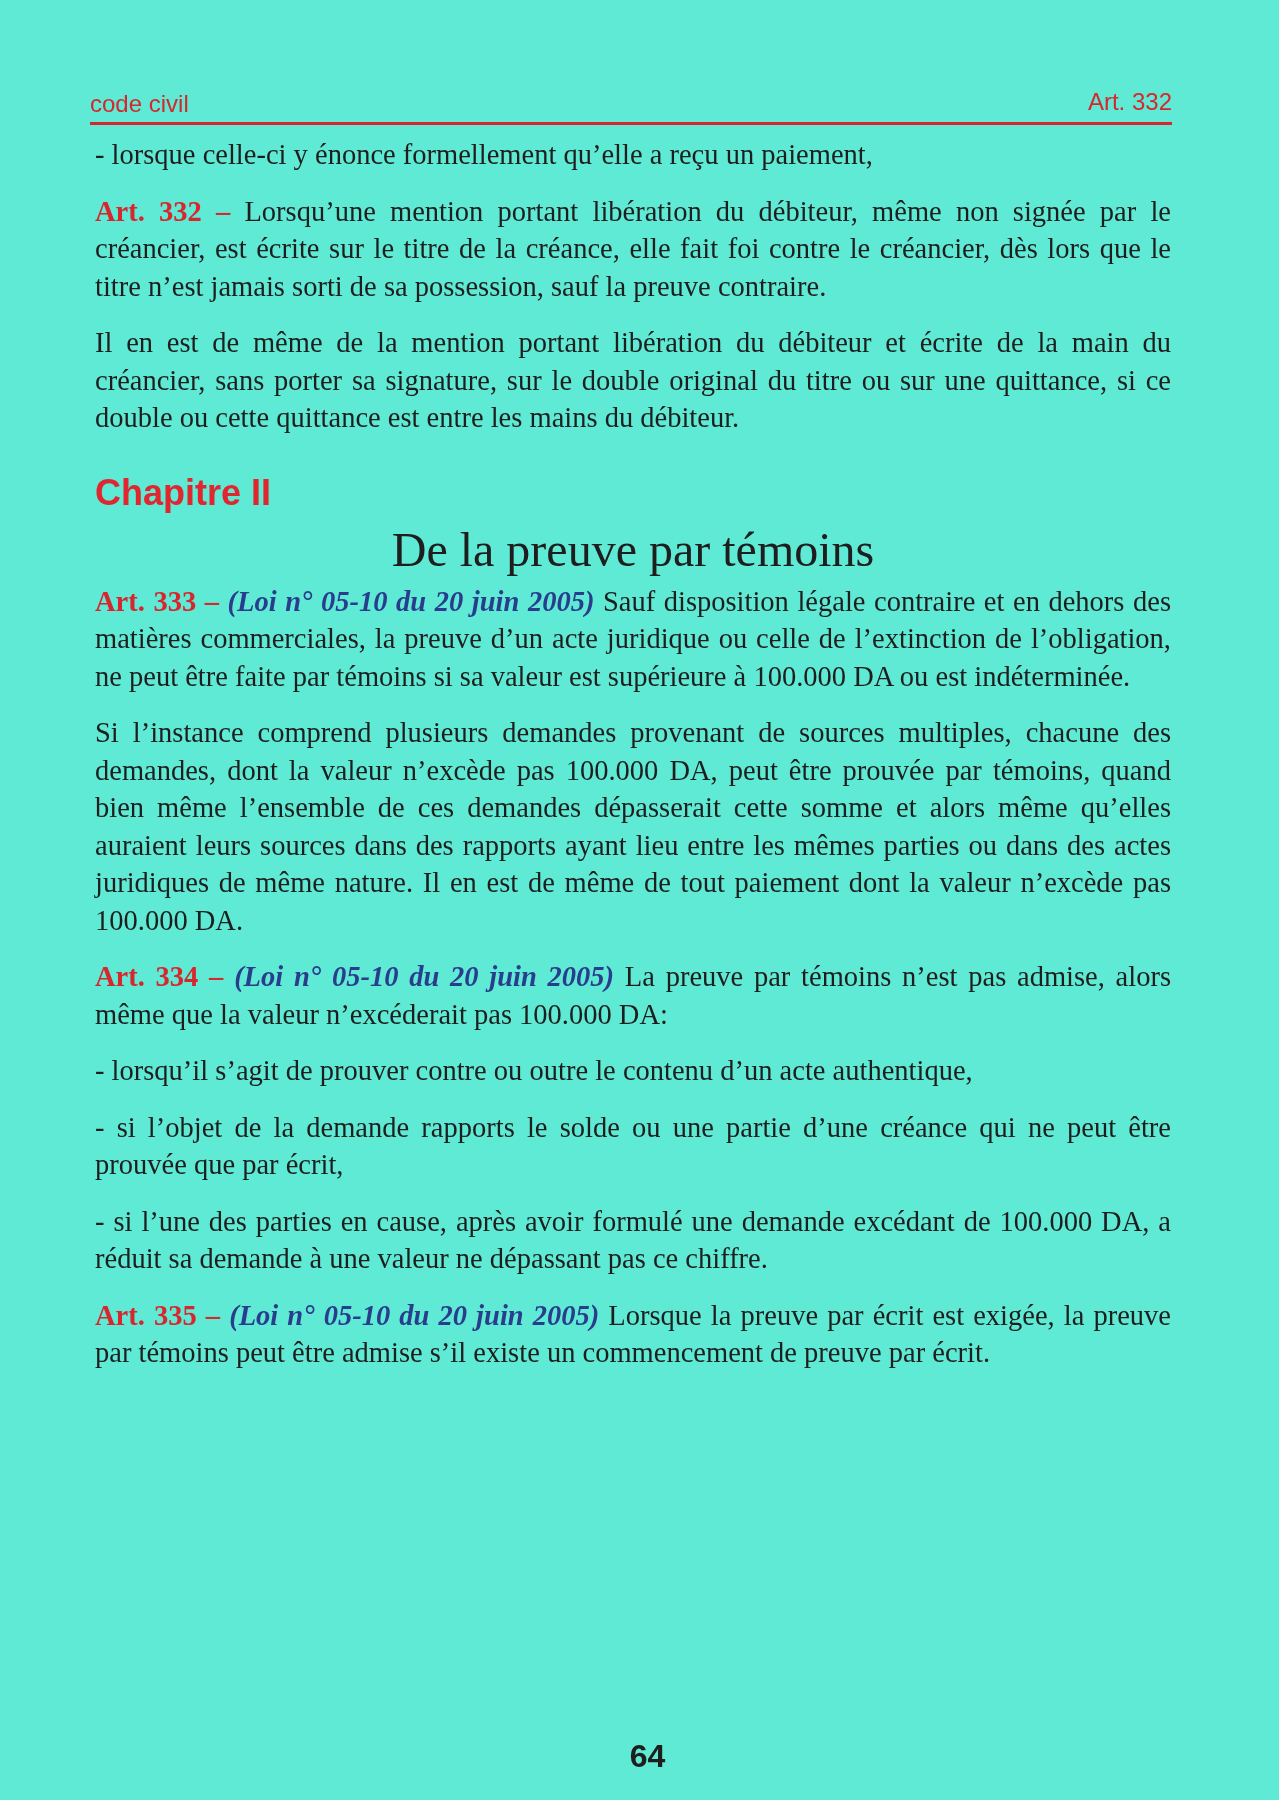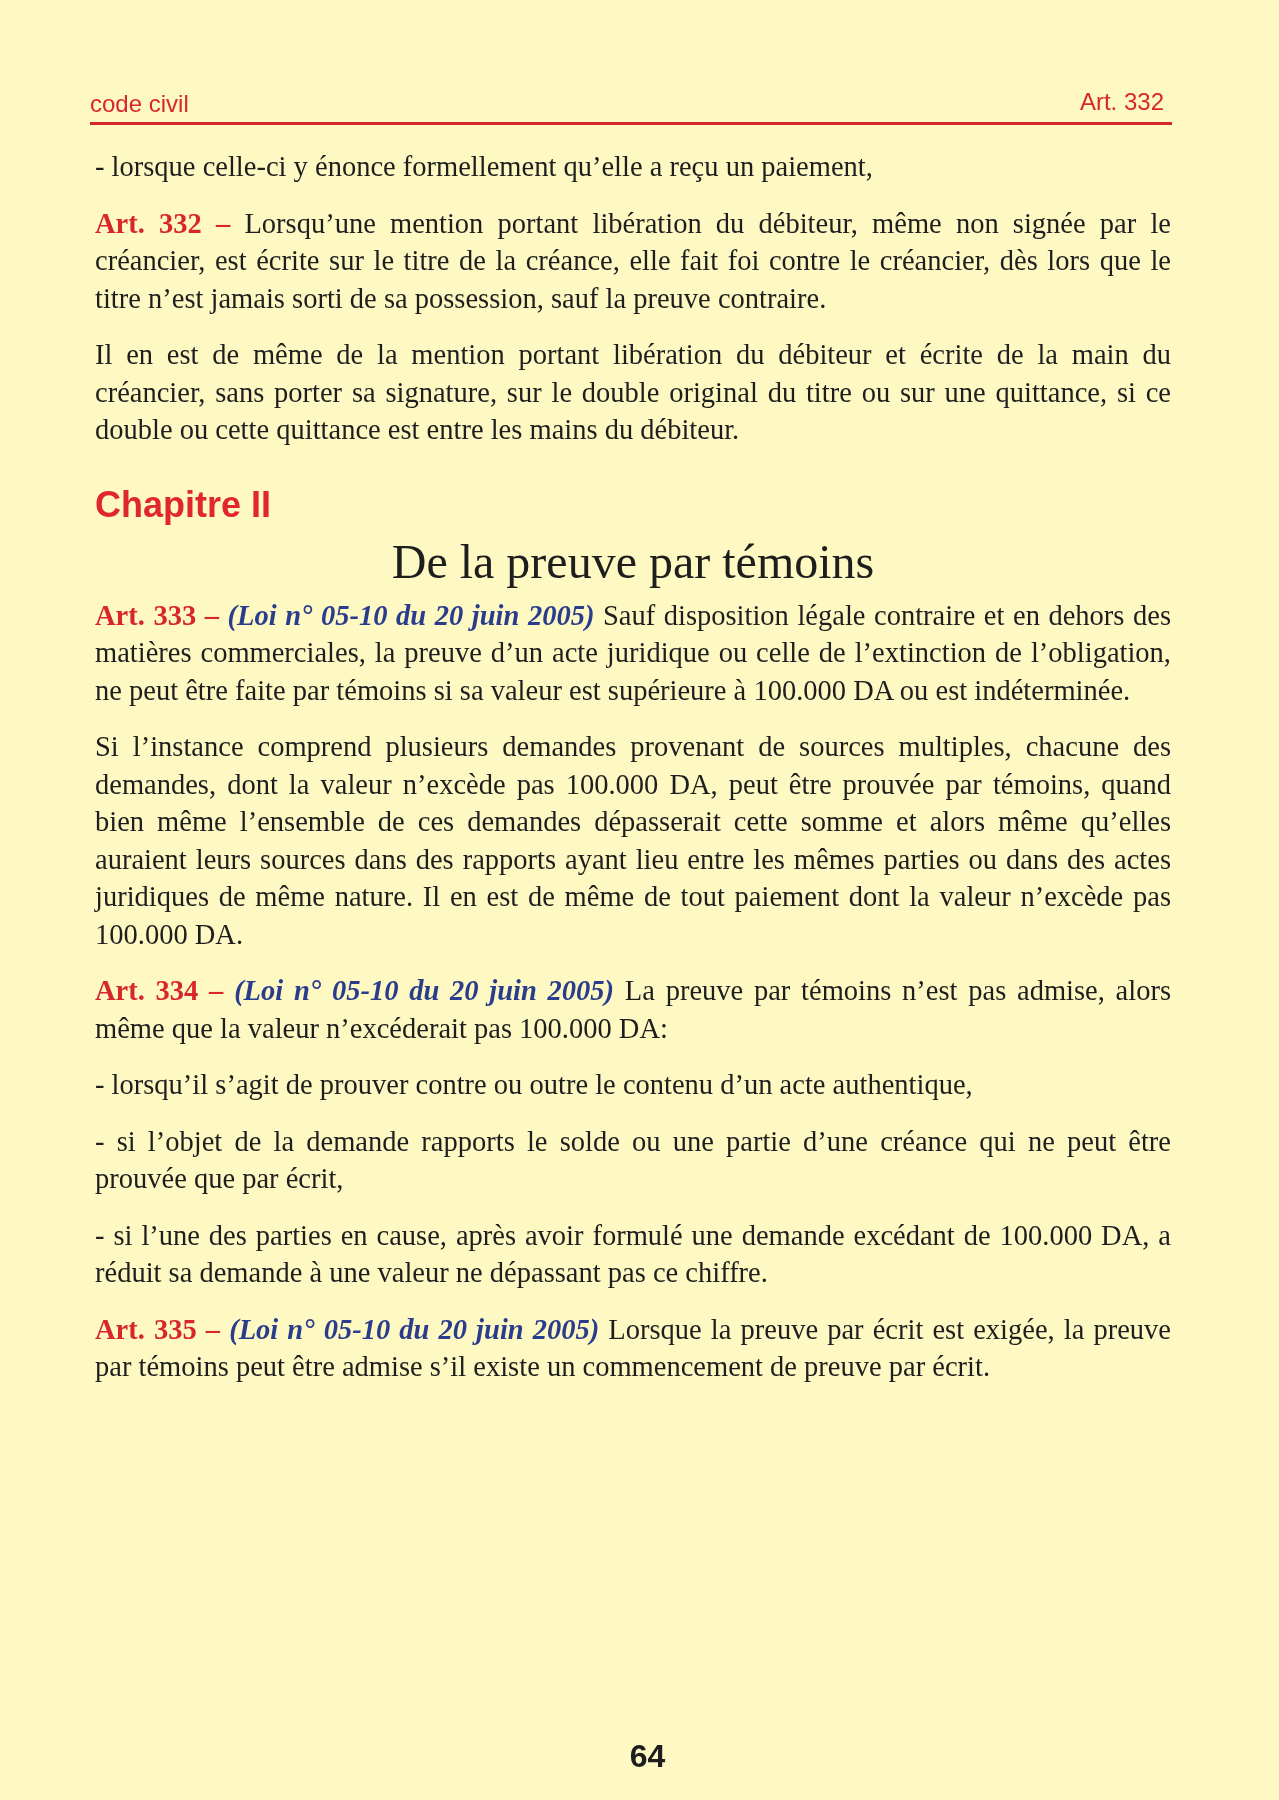--- a/index.html
+++ b/index.html
@@ -1,30 +1,30 @@
 <!DOCTYPE html>
 <html><head>
 <meta charset="utf-8">
 <style>
   html, body { margin: 0; padding: 0; background: #ffffff; }
   body { width: 1279px; height: 1800px; position: relative; overflow: hidden; }
-  .page { position: absolute; left: 0; top: 0; width: 1279px; height: 1800px; background: #fef9c3; }
+  .page { position: absolute; left: 0; top: 0; width: 1279px; height: 1800px; background: #5eead4; }
   .header {
     position: absolute; left: 90px; top: 84px; width: 1082px; height: 38px;
     border-bottom: 3px solid #d8262e;
     font-family: "Liberation Sans", sans-serif; font-size: 24px; color: #d8262e;
   }
   .header .left { position: absolute; left: 0; bottom: 4px; }
-  .header .right { position: absolute; right: 8px; bottom: 6px; }
+  .header .right { position: absolute; right: 0; bottom: 6px; }
   .content {
     position: absolute; left: 95px; top: 136px; width: 1076px;
     font-family: "Liberation Serif", serif; font-size: 28.5px; line-height: 37.5px;
     color: #1e1e1e; text-align: justify;
   }
-  .content p { margin: 12px 0 19px 0; }
+  .content p { margin: 0 0 19px 0; }
   .art { color: #d8262e; font-weight: bold; }
   .loi { color: #2a3c8c; font-weight: bold; font-style: italic; }
   .chapter {
     text-align: left; font-family: "Liberation Sans", sans-serif; font-weight: bold;
     color: #e0262e; font-size: 36px; line-height: 44px; margin: 34px 0 12px 0;
   }
   .chapter-sub {
     text-align: center; font-family: "Liberation Serif", serif; font-size: 48px;
     line-height: 46px; color: #1e1e1e; margin: 0 0 10px 0;
   }

